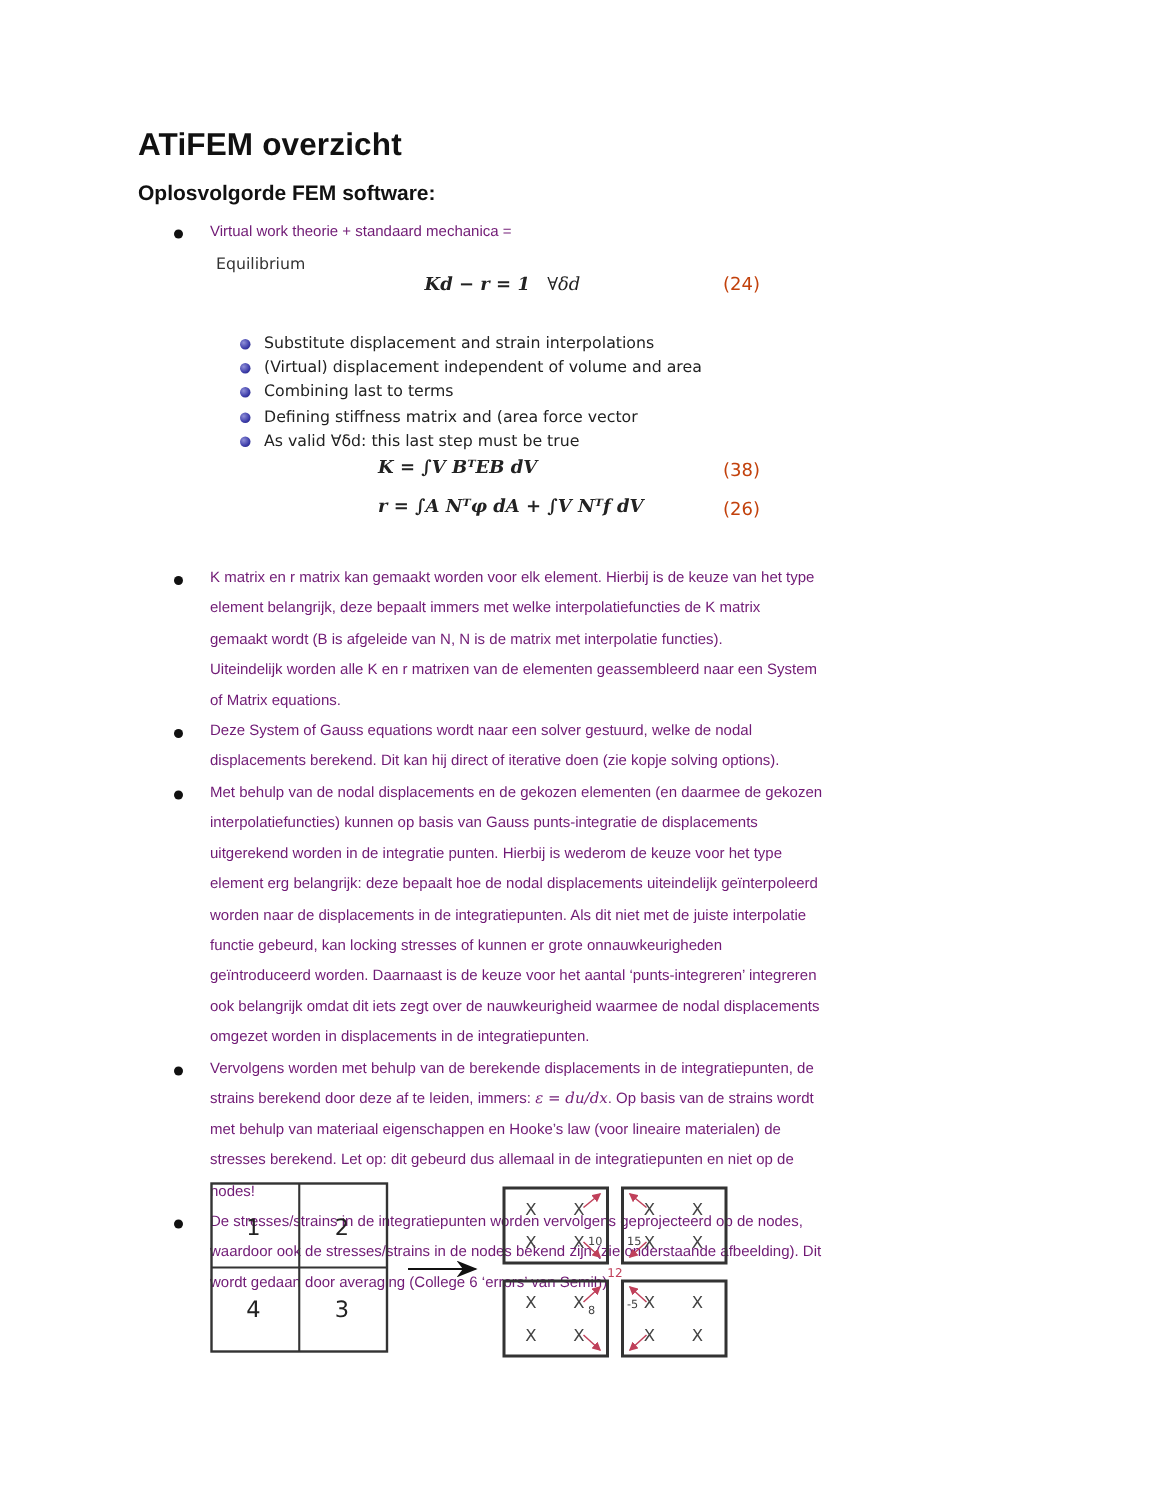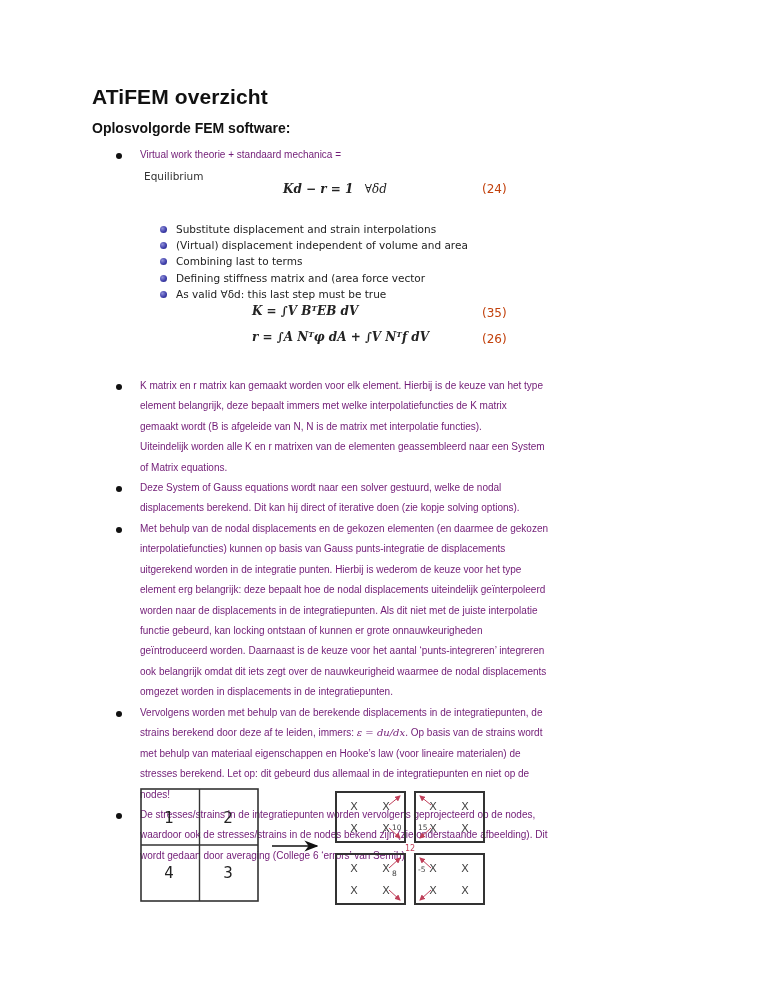--- a/index.html
+++ b/index.html
@@ -72,21 +72,21 @@
       <li class="beamer-item"><span class="ball"></span><span>Substitute displacement and strain interpolations</span></li>
       <li class="beamer-item"><span class="ball"></span><span>(Virtual) displacement independent of volume and area</span></li>
       <li class="beamer-item"><span class="ball"></span><span>Combining last to terms</span></li>
       <li class="beamer-item"><span class="ball"></span><span>Defining stiffness matrix and (area force vector</span></li>
       <li class="beamer-item"><span class="ball"></span><span>As valid ∀δd: this last step must be true</span></li>
     </ul>
 
     <div class="eq-line" style="left:112px; top:138px;">
       <span class="math-i" style="font-weight:bold;">K = ∫V BᵀEB dV</span>
     </div>
-    <div class="eq-num" style="top:140px;">(35)</div>
+    <div class="eq-num" style="top:140px;">(38)</div>
     <div class="eq-line" style="left:112px; top:164px;">
       <span class="math-i" style="font-weight:bold;">r = ∫A Nᵀφ dA + ∫V Nᵀf dV</span>
     </div>
     <div class="eq-num" style="top:166px;">(26)</div>
   </div>
 
   <div class="bullet-dot" style="top:384px;"></div>
   <div class="bullet-text" style="top:376px;">
     <p>K matrix en r matrix kan gemaakt worden voor elk element. Hierbij is de keuze van het type</p>
     <p>element belangrijk, deze bepaalt immers met welke interpolatiefuncties de K matrix</p>
@@ -101,21 +101,21 @@
     <p>displacements berekend. Dit kan hij direct of iterative doen (zie kopje solving options).</p>
   </div>
 
   <div class="bullet-dot" style="top:527px;"></div>
   <div class="bullet-text" style="top:519px;">
     <p>Met behulp van de nodal displacements en de gekozen elementen (en daarmee de gekozen</p>
     <p>interpolatiefuncties) kunnen op basis van Gauss punts-integratie de displacements</p>
     <p>uitgerekend worden in de integratie punten. Hierbij is wederom de keuze voor het type</p>
     <p>element erg belangrijk: deze bepaalt hoe de nodal displacements uiteindelijk geïnterpoleerd</p>
     <p>worden naar de displacements in de integratiepunten. Als dit niet met de juiste interpolatie</p>
-    <p>functie gebeurd, kan locking ontstaan of kunnen er grote onnauwkeurigheden</p>
+    <p>functie gebeurd, kan locking stresses of kunnen er grote onnauwkeurigheden</p>
     <p>geïntroduceerd worden. Daarnaast is de keuze voor het aantal ‘punts-integreren’ integreren</p>
     <p>ook belangrijk omdat dit iets zegt over de nauwkeurigheid waarmee de nodal displacements</p>
     <p>omgezet worden in displacements in de integratiepunten.</p>
   </div>
 
   <div class="bullet-dot" style="top:711px;"></div>
   <div class="bullet-text" style="top:703px;">
     <p>Vervolgens worden met behulp van de berekende displacements in de integratiepunten, de</p>
     <p><span>strains berekend door deze af te leiden, immers: </span><span class="math-i">ε = du/dx</span><span>. Op basis van de strains wordt</span></p>
     <p>met behulp van materiaal eigenschappen en Hooke’s law (voor lineaire materialen) de</p>

